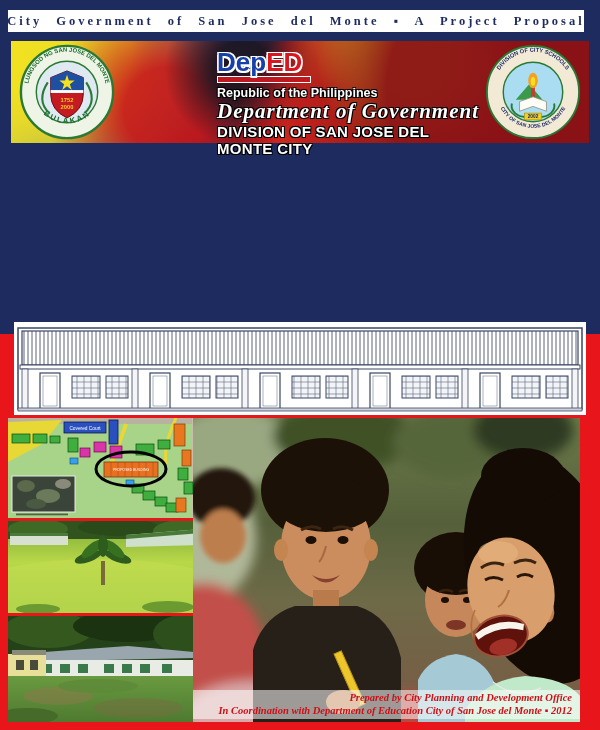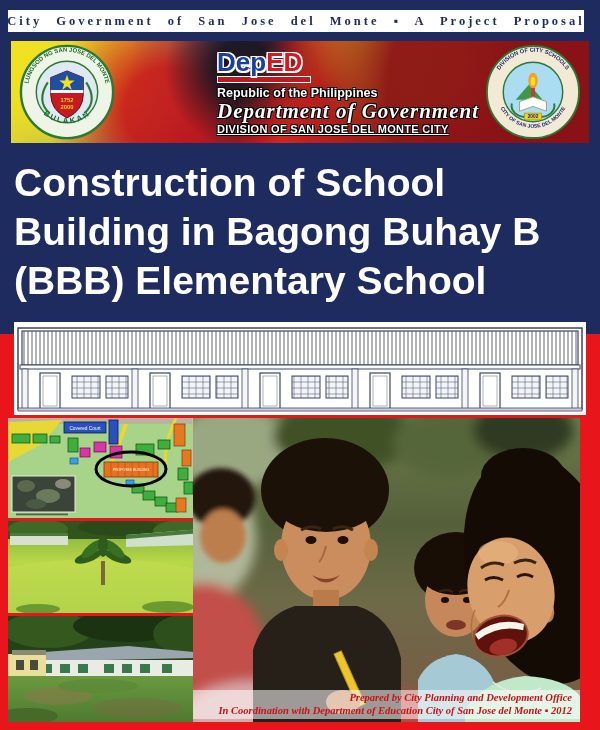--- a/index.html
+++ b/index.html
@@ -27,21 +27,21 @@
   .division-seal{position:absolute;right:8px;top:3px;width:96px;height:96px;}
   .deped{position:absolute;left:206px;top:8px;width:262px;}
   .deped-logo{font-weight:bold;font-size:26px;line-height:26px;letter-spacing:0;
     text-shadow:-1.5px -1.5px 0 #fff,1.5px -1.5px 0 #fff,-1.5px 1.5px 0 #fff,1.5px 1.5px 0 #fff;}
   .deped-logo .dep{color:#1840a8;} .deped-logo .ed{color:#d81820;}
   .deped-bar{width:92px;height:5px;background:#c01820;border:1px solid #fff;margin:1px 0 3px 0;}
   .outline-b{text-shadow:-1px -1px 0 #000,1px -1px 0 #000,-1px 1px 0 #000,1px 1px 0 #000;}
   .rep{color:#fff;font-weight:bold;font-size:12.5px;margin-top:1px;}
   .doe{color:#fff;font-weight:bold;font-style:italic;font-size:21px;line-height:23px;
     font-family:"Liberation Serif",serif;letter-spacing:1px;}
-  .divline{color:#fff;font-weight:bold;font-size:11px;letter-spacing:.3px;text-decoration:underline;}
+  .divline{color:#fff;font-weight:bold;font-size:15px;letter-spacing:.3px;}
   
   .title{position:absolute;left:14px;top:158px;width:575px;}
   .title span{display:block;color:#ffffff;font-weight:bold;font-size:39px;line-height:49px;letter-spacing:0;}
   
   .elevation{position:absolute;left:14px;top:322px;width:572px;height:93px;background:#fff;}
   .elevation svg{display:block;width:100%;height:100%;}
   
   .map{position:absolute;left:8px;top:418px;width:194px;height:100px;background:#a8d48a;}
   .photo-field{position:absolute;left:8px;top:521px;width:194px;height:92px;}
   .photo-school{position:absolute;left:8px;top:616px;width:194px;height:106px;}
@@ -112,25 +112,20 @@
       <rect x="48" y="42" width="4" height="20" fill="#c04030"></rect>
       <ellipse cx="50" cy="38" rx="5" ry="8" fill="#f5a020"></ellipse>
       <ellipse cx="50" cy="39" rx="2.4" ry="4.5" fill="#f5e020"></ellipse>
       <path d="M36,60 L50,55 L64,60 L64,70 L50,65 L36,70 Z" fill="#fdfdf5" stroke="#8a8a7a" stroke-width="0.8"></path>
       <path d="M28,62 C26,70 34,76 42,76 M72,62 C74,70 66,76 58,76" stroke="#2a7a35" stroke-width="2" fill="none"></path>
       <rect x="41" y="72" width="18" height="7" fill="#f0d020" stroke="#b09010" stroke-width="0.7"></rect>
       <text x="50" y="77.5" font-size="5" font-weight="bold" fill="#1a2a6a" text-anchor="middle" font-family="Liberation Sans,sans-serif">2002</text>
     </svg>
   </div>
 
-  <div class="title">
-    <span>Construction of School</span>
-    <span>Building in Bagong Buhay B</span>
-    <span>(BBB) Elementary School</span>
-  </div>
 
   <div class="elevation">
     <svg viewBox="0 0 572 93">
       <defs>
         <pattern id="roofHatch" patternUnits="userSpaceOnUse" width="4" height="34">
           <rect width="4" height="34" fill="#ffffff"></rect>
           <path d="M2,0 V34" stroke="#5a6478" stroke-width="1"></path>
         </pattern>
         <pattern id="winGrid" patternUnits="userSpaceOnUse" width="7" height="6">
           <rect width="7" height="6" fill="#f2f4f8" stroke="#5a6478" stroke-width="0.6"></rect>

